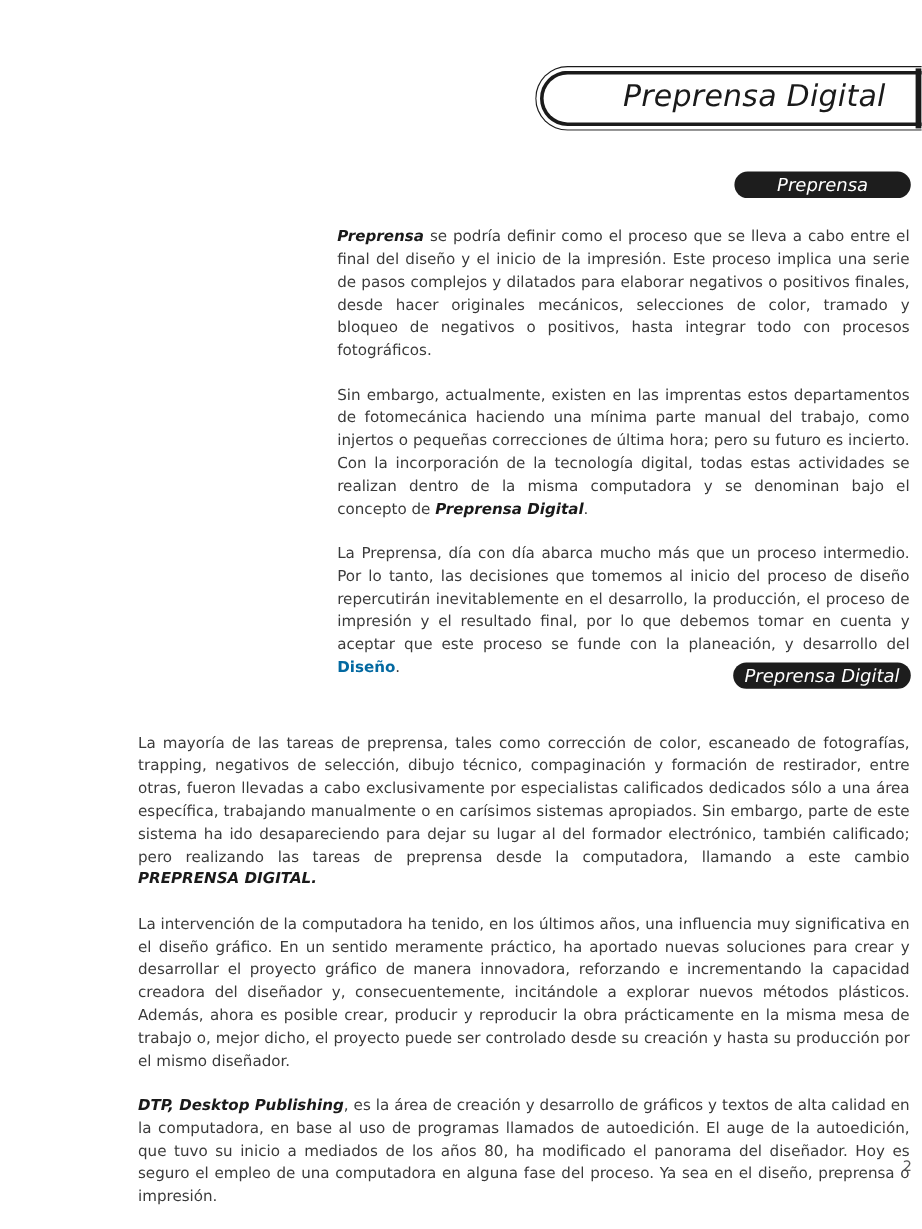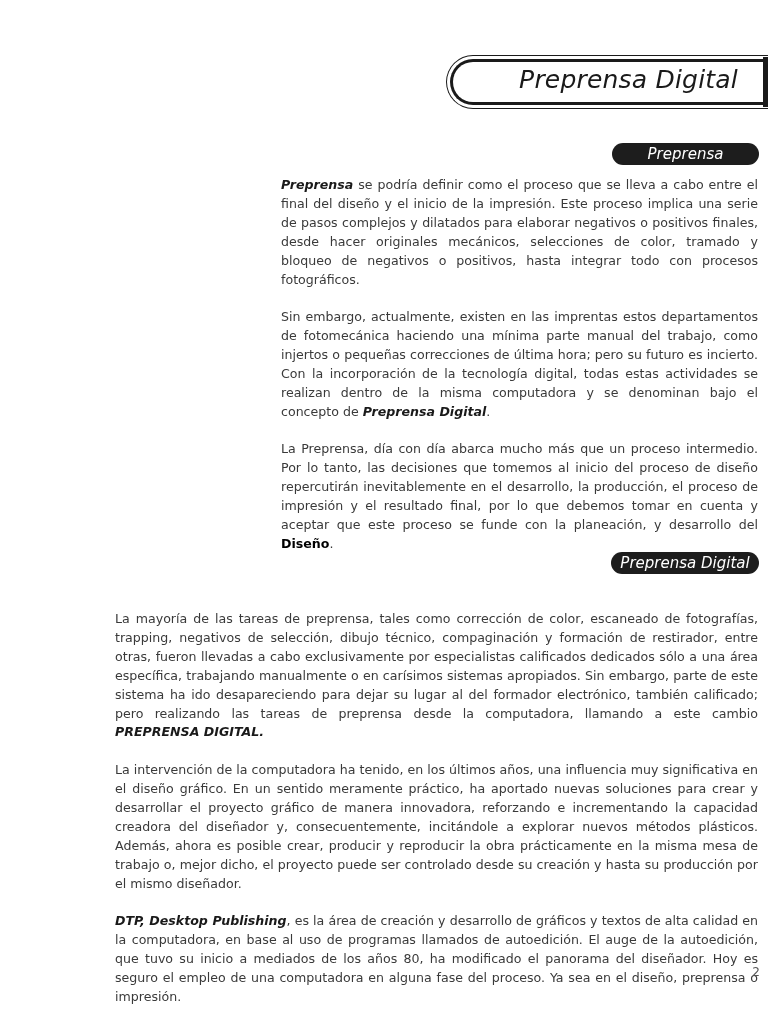--- a/index.html
+++ b/index.html
@@ -34,38 +34,38 @@
   .pill-1 { left: 612px; top: 143px; width: 147px; }
   .pill-2 { left: 611px; top: 552px; width: 148px; }
   .text-block {
     position: absolute; font-size: 12.6px; line-height: 18.9px; color: #3a3a3a;
     text-align: justify; hyphens: manual;
   }
   .block-a { left: 281px; width: 477px; }
   .block-b { left: 115px; width: 643px; }
   .para { margin: 0 0 18.8px 0; }
   .bi { font-weight: bold; font-style: italic; color: #1a1a1a; }
-  .b { font-weight: bold; color: #000000; }
+  .b { font-weight: bold; color: #0369a1; }
   .page-num {
     position: absolute; left: 740px; top: 965px; width: 20px; text-align: right;
     font-size: 12px; color: #555555;
   }
 </style>
 </head>
 <body>
 
 <div class="header-frame">
   <div class="header-inner"></div>
 </div>
 <div class="header-bar"></div>
 <div class="header-title">Preprensa Digital</div>
 
 <div class="section-pill pill-1">Preprensa</div>
 
-<div class="text-block block-a" style="top:176px;">
+<div class="text-block block-a" style="top:188px;">
   <p class="para"><span class="bi">Preprensa</span><span> se podría definir como el proceso  que se lleva a cabo entre el final del diseño y el inicio de la impresión. Este proceso implica una serie de pasos complejos y dilatados para elaborar negativos o positivos finales, desde hacer originales mecánicos, selecciones de color, tramado y bloqueo de negativos o positivos, hasta integrar todo con procesos fotográficos.</span></p>
   <p class="para"><span>Sin embargo, actualmente, existen en las imprentas estos departamentos de fotomecánica haciendo una mínima parte manual del trabajo, como injertos o pequeñas correcciones de última hora; pero su futuro es incierto. Con la incor­poración de la tecnología digital, todas estas actividades se realizan dentro de la misma computadora y se denominan bajo el concepto de </span><span class="bi">Preprensa Digital</span><span>.</span></p>
   <p class="para"><span>La Preprensa, día con día abarca mucho más que un proceso intermedio. Por lo tanto, las decisiones que tomemos al inicio del proceso de diseño repercutirán inevitablemente en el desarrollo, la producción, el proceso de impresión y el resultado final, por lo que debemos tomar en cuenta y aceptar que este proce­so se funde con la planeación, y desarrollo del </span><span class="b">Diseño</span><span>.</span></p>
 </div>
 
 <div class="section-pill pill-2">Preprensa Digital</div>
 
 <div class="text-block block-b" style="top:610px;">
   <p class="para"><span>La mayoría de las tareas de preprensa, tales como corrección de color, escaneado de fotografías, trapping, negativos de selección, dibujo técnico, compaginación y formación de restirador, entre otras, fueron lle­vadas a cabo exclusivamente por especialistas calificados dedicados sólo a una área específica, traba­jando manualmente o en carísimos sistemas apropiados. Sin embargo, parte de este sistema ha ido desa­pareciendo para dejar su lugar al del formador electrónico, también calificado; pero realizando las tareas de preprensa desde la computadora, llamando a este cambio </span><span class="bi">PREPRENSA DIGITAL.</span></p>
   <p class="para"><span>La intervención de la computadora ha tenido, en los últimos años, una influencia muy significativa en el di­seño gráfico. En un sentido meramente práctico, ha aportado nuevas soluciones para crear y desarrollar  el proyecto gráfico de manera innovadora, reforzando e incrementando la capacidad creadora del diseñador y, consecuentemente, incitándole a explorar nuevos métodos plásticos. Además, ahora es posible crear, pro­ducir y reproducir la obra prácticamente en la misma mesa de trabajo o, mejor dicho, el proyecto puede ser controlado desde su creación y hasta su producción por el mismo diseñador.</span></p>

